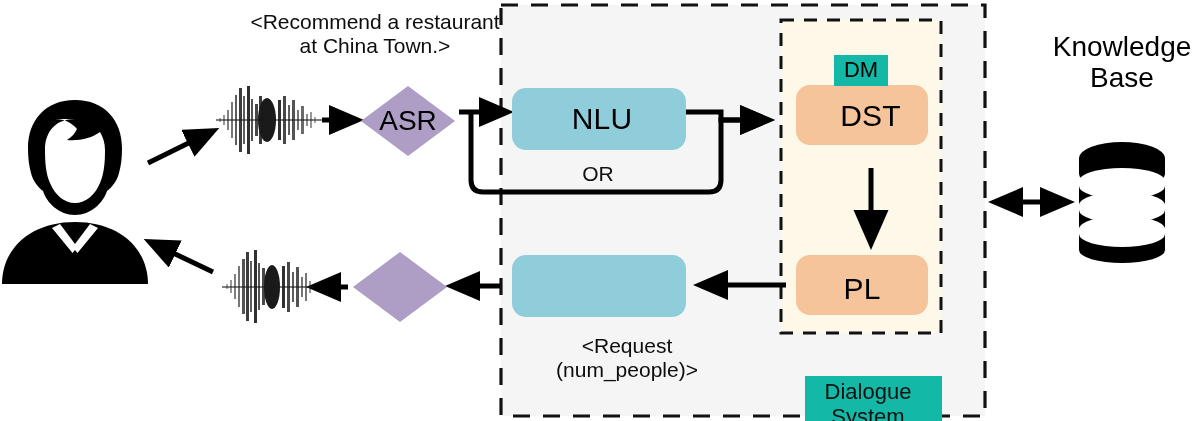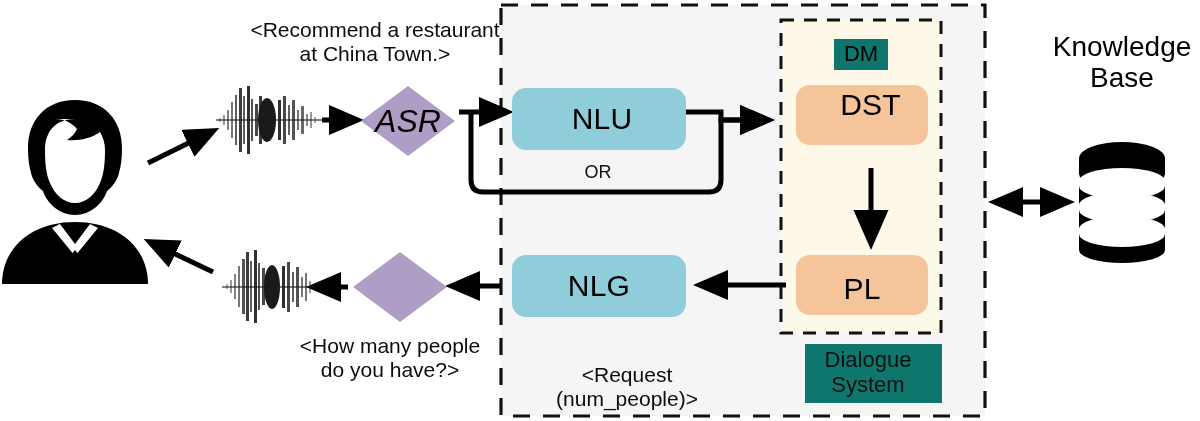--- a/index.html
+++ b/index.html
@@ -30,34 +30,34 @@
     color: #111111;
     line-height: 1.12;
     white-space: pre-line;
     user-select: none;
   }
   .box-label {
     font-size: 30px;
     letter-spacing: 0.2px;
   }
   .diamond-label {
-    font-size: 32px;
-    font-style: italic;
+    font-size: 28px;
   }
   .tag-label {
     font-size: 22px;
-    background: #0f766e;
+    background: #14b8a6;
     padding: 2px 10px 3px 10px;
+    margin-top: 32px;
   }
   .ann-label {
     font-size: 21px;
     color: #0d0d0d;
   }
   .or-label {
-    font-size: 18px;
+    font-size: 21px;
   }
   .kb-label {
     font-size: 28px;
     color: #000;
     line-height: 1.1;
   }
   .centerer {
     position: absolute;
     display: flex;
     align-items: center;
@@ -210,55 +210,50 @@
       <ellipse cx="1122" cy="174" rx="43" ry="14" fill="#000"></ellipse>
       <ellipse cx="1122" cy="181" rx="43" ry="13" fill="#ffffff"></ellipse>
       <path d="M1079 186 a43 13 0 0 0 86 0 l0 16 a43 13 0 0 1 -86 0 z"></path>
       <ellipse cx="1122" cy="205" rx="43" ry="13" fill="#ffffff"></ellipse>
       <path d="M1079 210 a43 13 0 0 0 86 0 l0 16 a43 13 0 0 1 -86 0 z"></path>
       <ellipse cx="1122" cy="229" rx="43" ry="13" fill="#ffffff"></ellipse>
       <path d="M1079 234 a43 13 0 0 0 86 0 l0 16 a43 13 0 0 1 -86 0 z"></path>
     </g>
   </svg>
 
-  <div class="node-label ann-label" style="left:250px; top:18px; width:250px;text-align:center;">&lt;Recommend a restaurant
+  <div class="node-label ann-label" style="left:250px; top:10px; width:250px;text-align:center;">&lt;Recommend a restaurant
 at China Town.&gt;</div>
 
 
   <div class="centerer" style="left:361px; top:86px; width:94px; height:70px;">
     <span class="diamond-label">ASR</span>
   </div>
 
   <div class="centerer" style="left:512px; top:88px; width:180px; height:62px;">
     <span class="box-label">NLU</span>
   </div>
 
   <div class="node-label or-label" style="left:548px; top:162px; width:100px;">OR</div>
 
   <div class="centerer" style="left:821px; top:38px; width:80px; height:32px;">
     <span class="tag-label">DM</span>
   </div>
 
-  <div class="centerer" style="left:796px; top:75px; width:149px; height:60px;">
+  <div class="centerer" style="left:796px; top:86px; width:149px; height:60px;">
     <span class="box-label">DST</span>
   </div>
 
   <div class="centerer" style="left:796px; top:255px; width:132px; height:68px;">
     <span class="box-label">PL</span>
   </div>
 
   <div class="node-label tag-label" style="left:805px; top:344px; width:110px; padding:4px 19px 6px 8px;">Dialogue
 System</div>
 
-  <div class="centerer" style="left:512px; top:255px; width:174px; height:62px;">
-    <span class="box-label">NLG</span>
-  </div>
-
-
-  <div class="node-label ann-label" style="left:512px; top:334px; width:230px;margin-top:29px;">&lt;Request (num_people)&gt;</div>
-
-  <div class="node-label ann-label" style="left:280px; top:334px; width:220px;">&lt;How many people
-do you have?&gt;</div>
+
+
+  <div class="node-label ann-label" style="left:512px; top:334px; width:230px;">&lt;Request (num_people)&gt;</div>
+
 
   <div class="node-label kb-label" style="left:1032px; top:32px; width:180px;">Knowledge
 Base</div>
 
 </div>
 
 </body></html>

